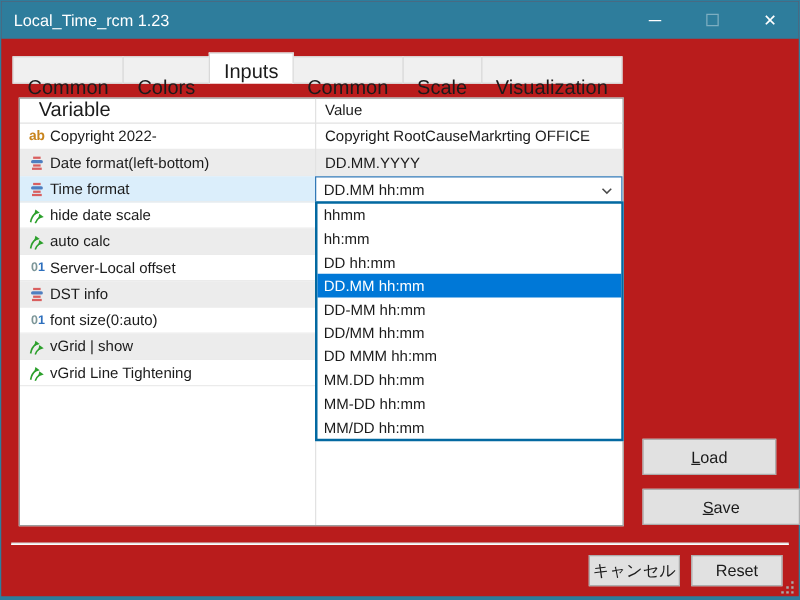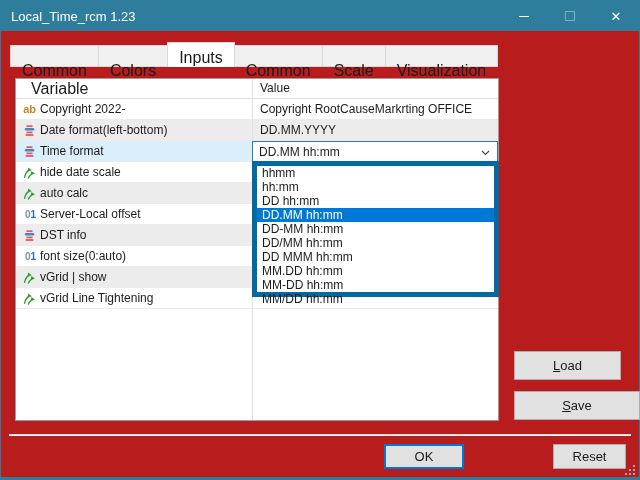--- a/index.html
+++ b/index.html
@@ -36,22 +36,22 @@
     padding-left:7px;font-size:12px;box-sizing:border-box;white-space:nowrap;overflow:hidden;}
   .ticon{width:16px;height:14px;margin-right:4px;display:inline-flex;align-items:center;justify-content:flex-end;flex:none;}
   .ab{color:#c8841c;font-size:11px;font-weight:700;letter-spacing:0;}
   .i0{color:#7d9698;font-size:10px;font-weight:700;}
   .i1{color:#2d6fbd;font-size:10px;font-weight:700;}
   
   .combo{position:absolute;left:236px;top:0;right:0;height:21px;box-sizing:border-box;background:#fff;
     border:1px solid #3279b7;display:flex;align-items:center;justify-content:space-between;
     padding:0 7px 0 6px;font-size:12px;z-index:3;}
   
-  .dropdown{position:absolute;left:251px;top:160px;width:247px;height:136px;box-sizing:border-box;
-    background:#fff;border:5px solid #0369a1;z-index:5;display:flex;flex-direction:column;}
+  .dropdown{position:absolute;left:251px;top:160px;width:247px;height:192px;box-sizing:border-box;
+    background:#fff;border:2px solid #0369a1;z-index:5;display:flex;flex-direction:column;}
   .dd-item{flex:1;display:flex;align-items:center;padding-left:5px;font-size:12px;white-space:nowrap;}
   .dd-item.sel{background:#0078d7;color:#fff;}
   
   .btn{position:absolute;box-sizing:border-box;background:#e1e1e1;border:1px solid #adadad;font-size:13px;
     display:flex;align-items:center;justify-content:center;color:#1b1b1b;cursor:default;}
   #btn-load{left:513px;top:350px;width:107px;height:29px;}
   #btn-save{left:513px;top:390px;width:126px;height:29px;}
   #btn-ok{left:383px;top:443px;width:80px;height:25px;border:2px solid #0078d7;}
   #btn-cancel{left:470px;top:443px;width:73px;height:25px;}
   #btn-reset{left:552px;top:443px;width:73px;height:25px;}
@@ -244,21 +244,21 @@
 
   <div class="btn" id="btn-load">
       <span><u>L</u>oad</span>
     </div>
   <div class="btn" id="btn-save">
       <span><u>S</u>ave</span>
     </div>
 
   <div class="hr"></div>
 
-  <div class="btn" id="btn-ok">OK</div>
+  <div class="btn" id="btn-cancel">キャンセル</div>
   <div class="btn" id="btn-reset">Reset</div>
 
   <svg class="grip" viewBox="0 0 11 11">
     <rect x="9" y="1" width="2" height="2" fill="#a9a9a9"></rect>
     <rect x="5" y="5" width="2" height="2" fill="#a9a9a9"></rect>
     <rect x="9" y="5" width="2" height="2" fill="#a9a9a9"></rect>
     <rect x="1" y="9" width="2" height="2" fill="#a9a9a9"></rect>
     <rect x="5" y="9" width="2" height="2" fill="#a9a9a9"></rect>
     <rect x="9" y="9" width="2" height="2" fill="#a9a9a9"></rect>
   </svg>

